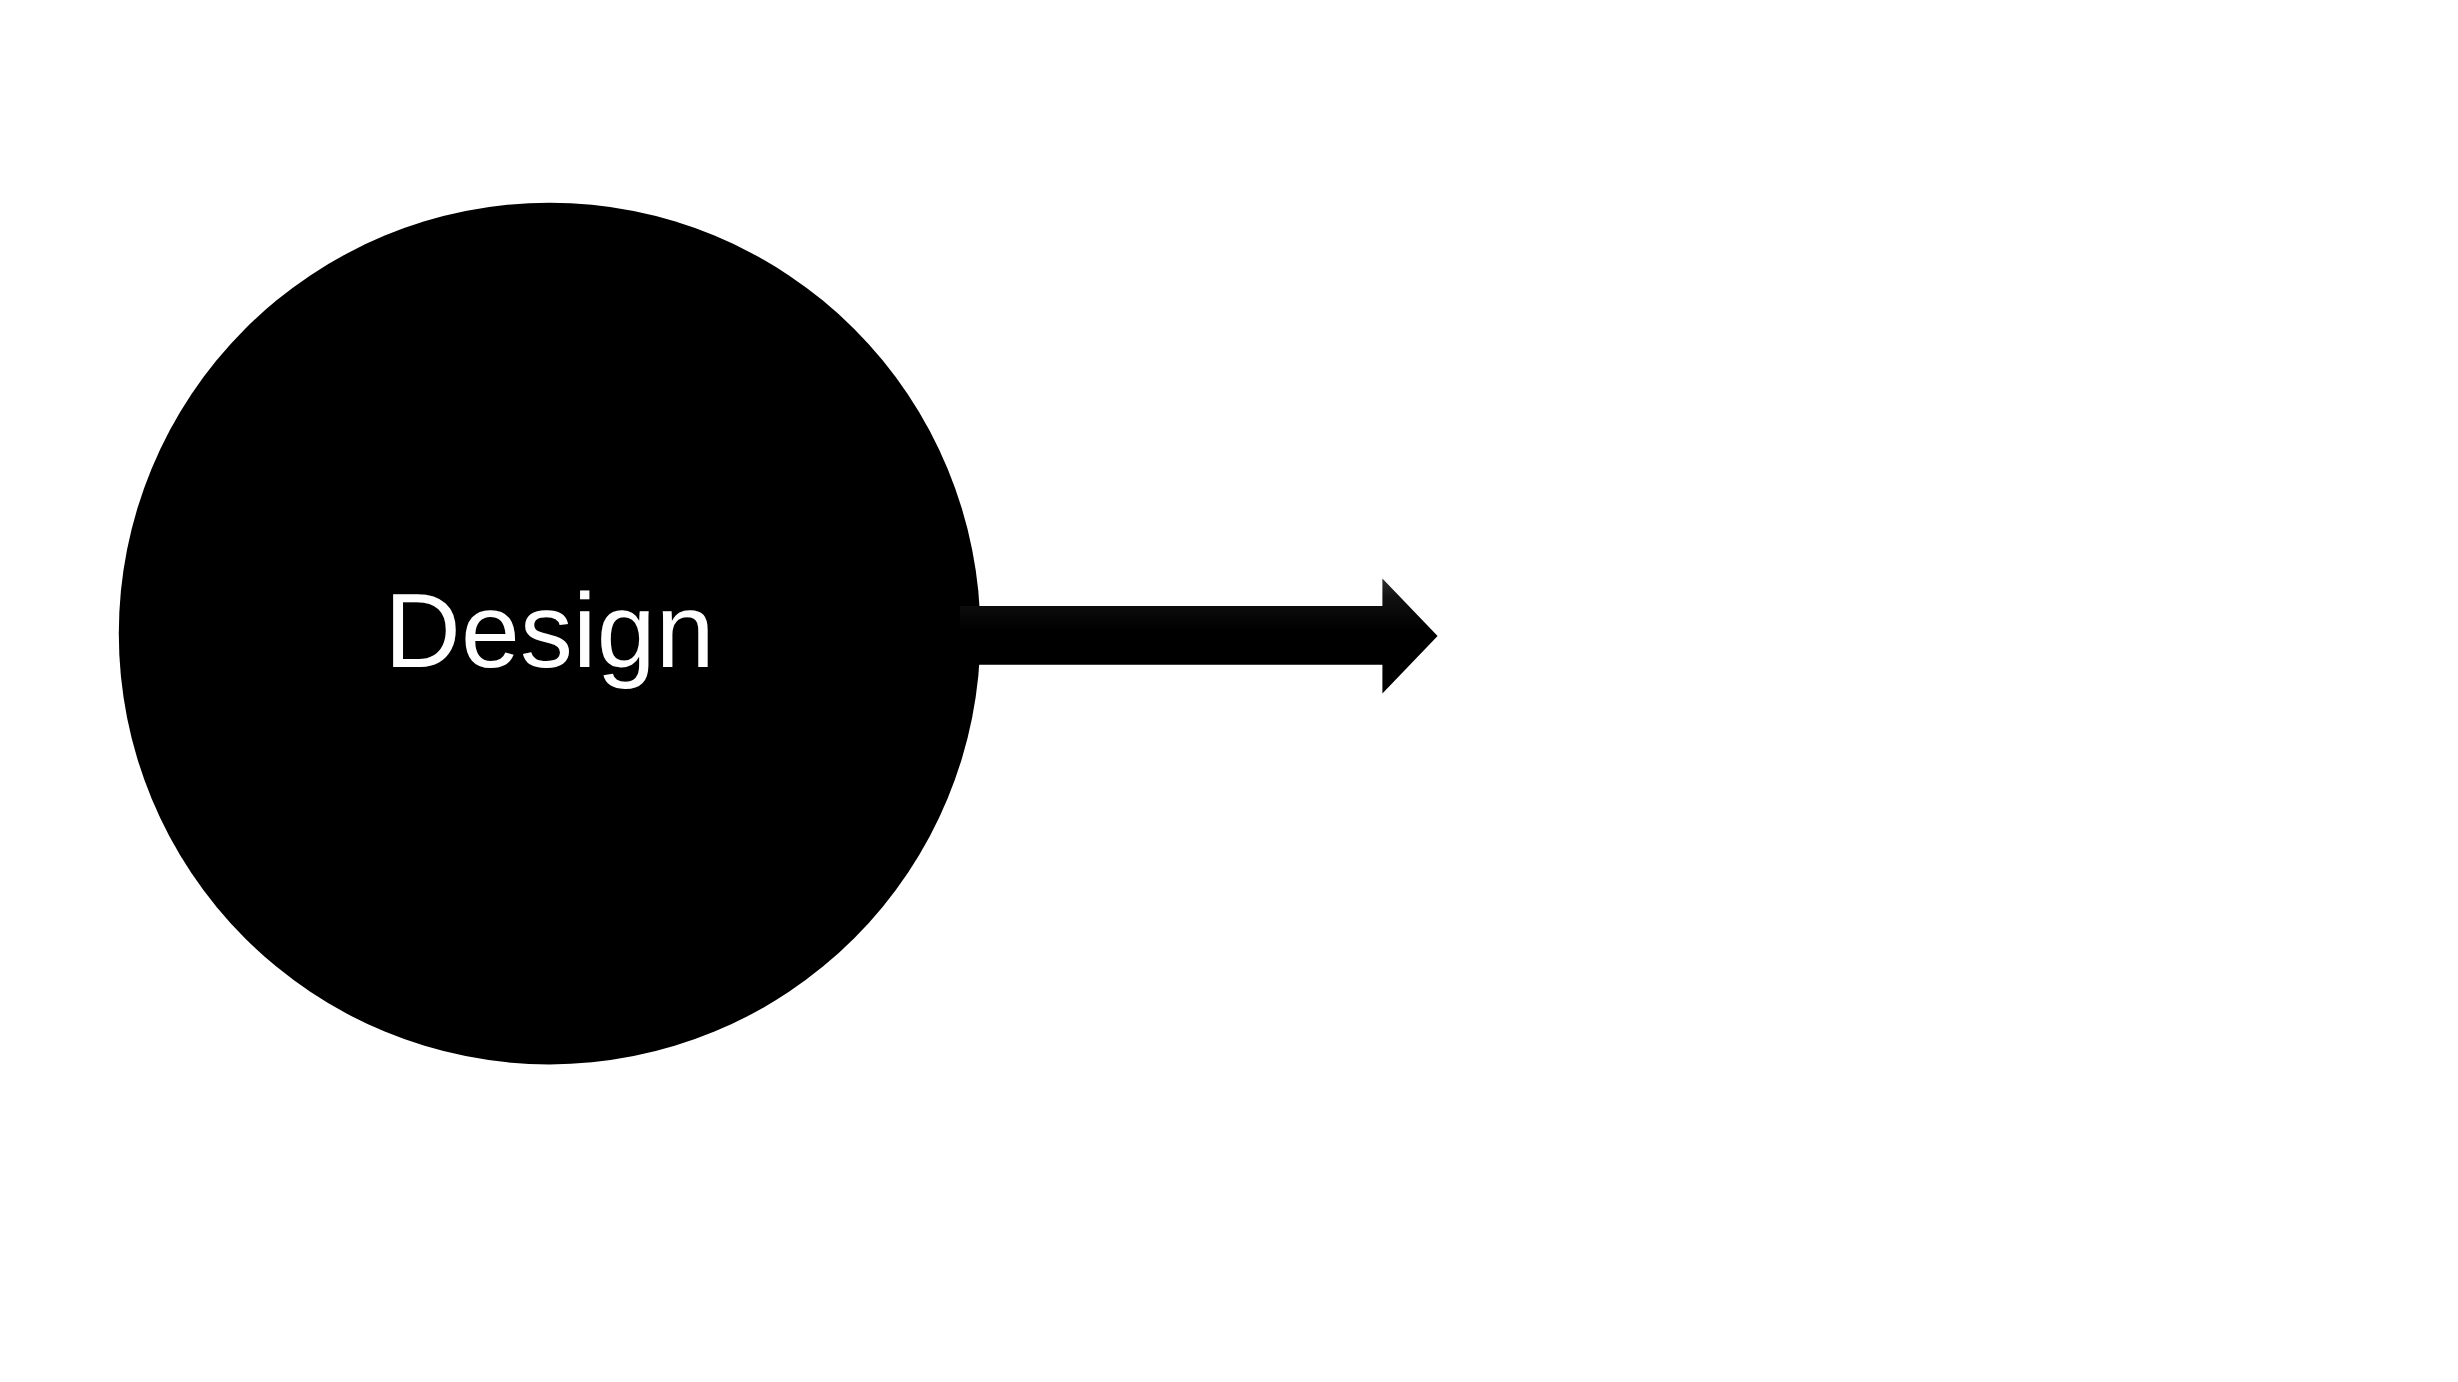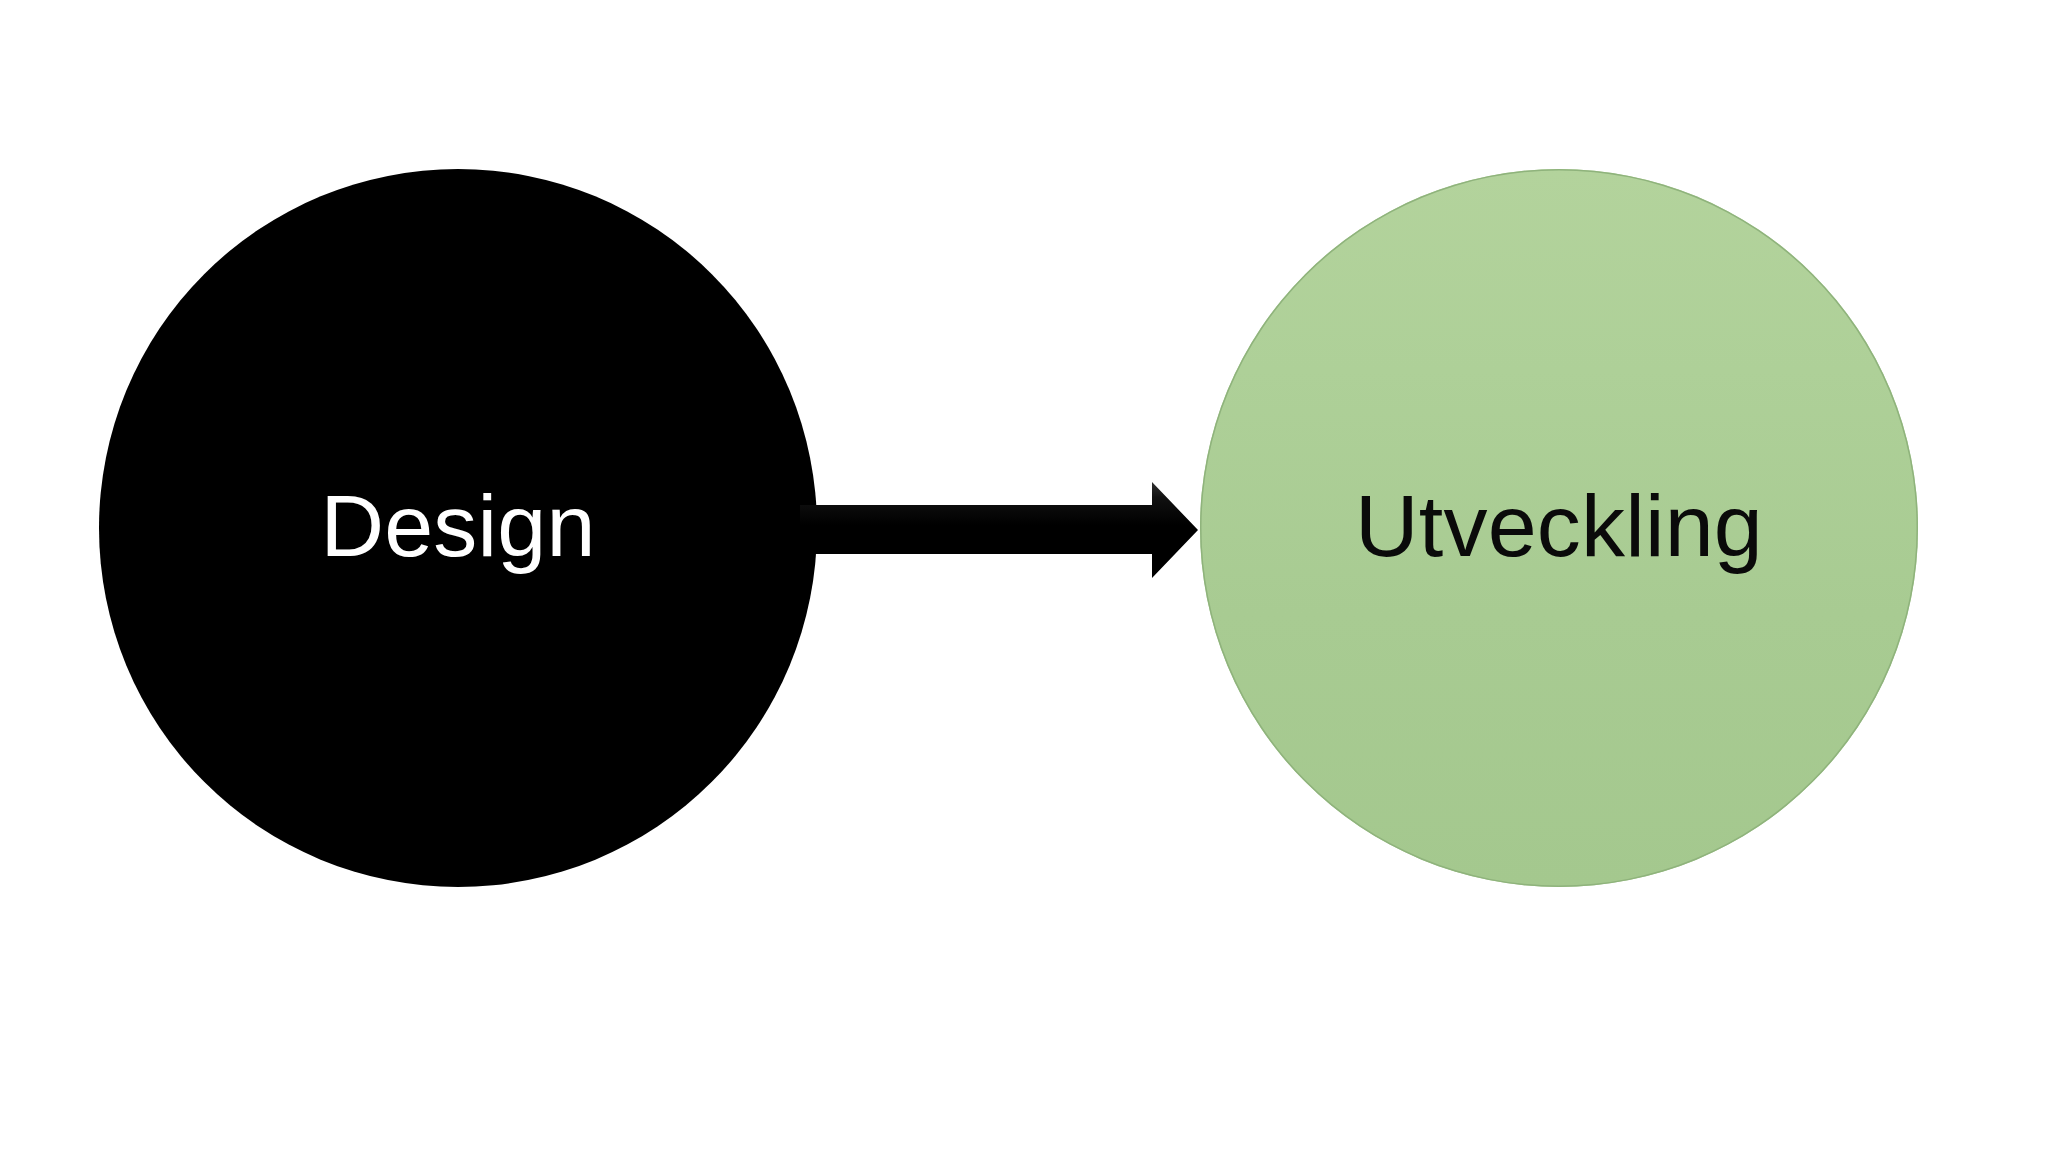--- a/index.html
+++ b/index.html
@@ -102,17 +102,14 @@
           <stop offset="16%" stop-color="#111111"></stop>
           <stop offset="45%" stop-color="#000000"></stop>
           <stop offset="100%" stop-color="#000000"></stop>
         </linearGradient>
       </defs>
 
       <path d="M 0 35 L 352 35 L 352 12 L 398 60 L 352 108 L 352 84 L 0 84 Z" fill="url(#arrowShade)"></path>
     </svg>
   </div>
 
-  <div class="node" id="node-utveckling">
-    <span class="node-label">Utveckling</span>
-  </div>
 
 </div>
 
 </body></html>

